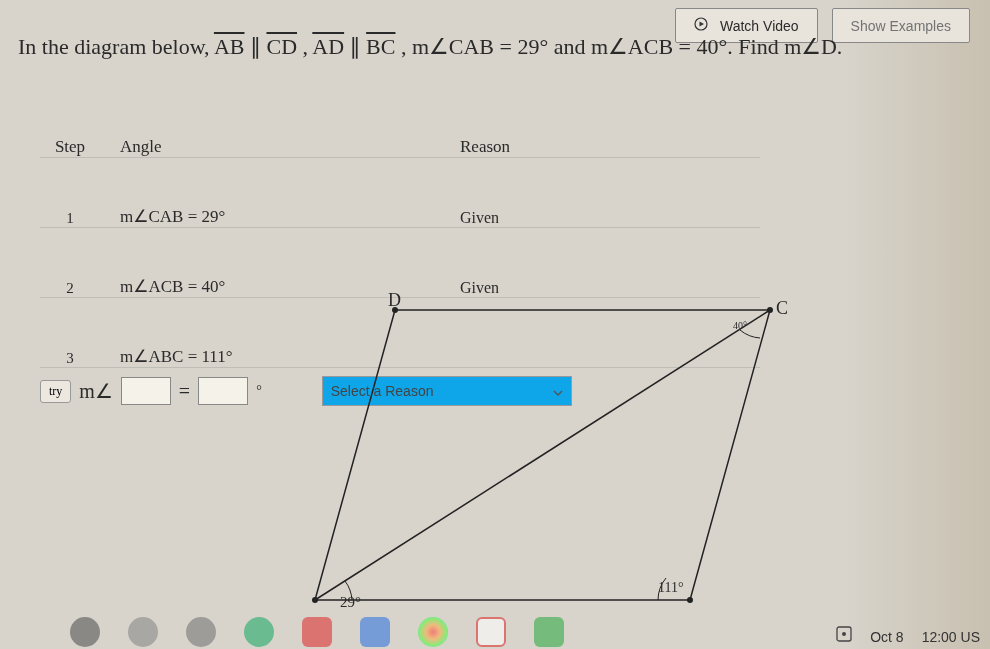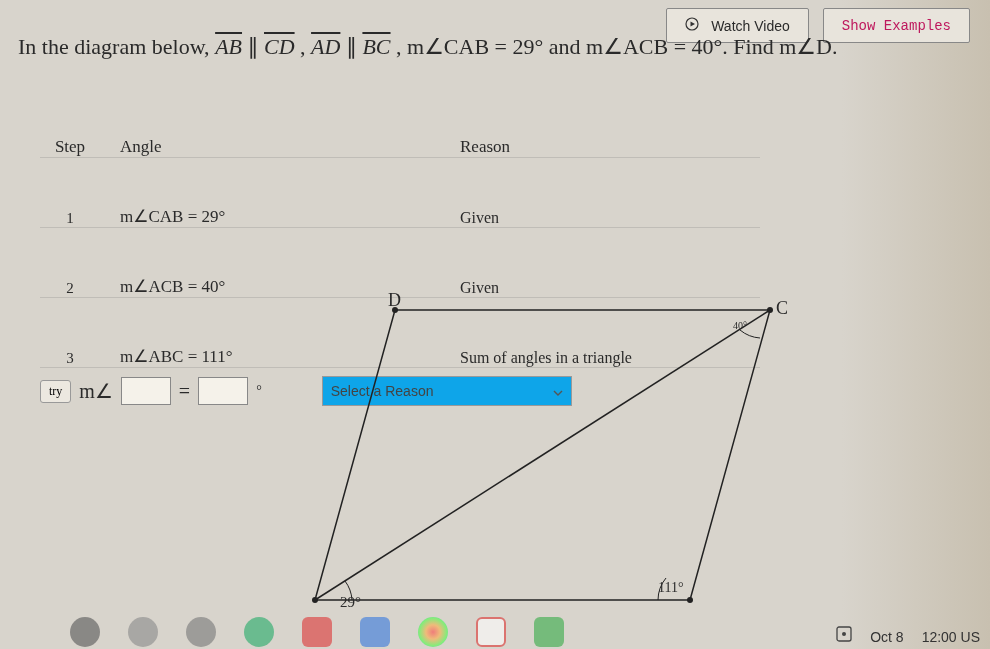--- a/index.html
+++ b/index.html
@@ -24,30 +24,30 @@
       background: #e8e4dc;
       padding: 8px 18px;
       font-family: Arial, sans-serif;
       font-size: 14px;
       display: flex;
       align-items: center;
       gap: 12px;
       cursor: pointer;
       border-radius: 2px;
     }
-    .btn.faded { color: #be185d; font-family: Liberation Mono, monospace; }
+    .btn.faded { color: #737373; }
     .problem-text {
       position: absolute;
       top: 30px;
       left: 18px;
       font-size: 22px;
       line-height: 1.5;
       width: 960px;
     }
-    .overline { text-decoration: overline; font-style: italic; }
+    .overline { text-decoration: overline; }
     .table-area {
       position: absolute;
       top: 88px;
       left: 40px;
       width: 720px;
     }
     .proof-row {
       display: flex;
       align-items: flex-end;
       height: 34px;
@@ -170,21 +170,20 @@
     <div class="col-reason">Given</div>
   </div>
   <div class="proof-row">
     <div class="col-step">2</div>
     <div class="col-angle">m∠ACB = 40°</div>
     <div class="col-reason">Given</div>
   </div>
   <div class="proof-row">
     <div class="col-step">3</div>
     <div class="col-angle">m∠ABC = 111°</div>
-    <div class="col-reason">Sum of angles in a triangle</div>
   </div>
   <div class="try-row">
     <button class="try-btn">try</button>
     <span style="font-size:20px;">m∠</span>
     <input class="angle-input" value="" style="">
     <span style="font-size:20px;">=</span>
     <input class="value-input" value="" style="">
     <span style="font-size:14px;vertical-align:top;">°</span>
     <div class="reason-select">
       <span>Select a Reason</span>

